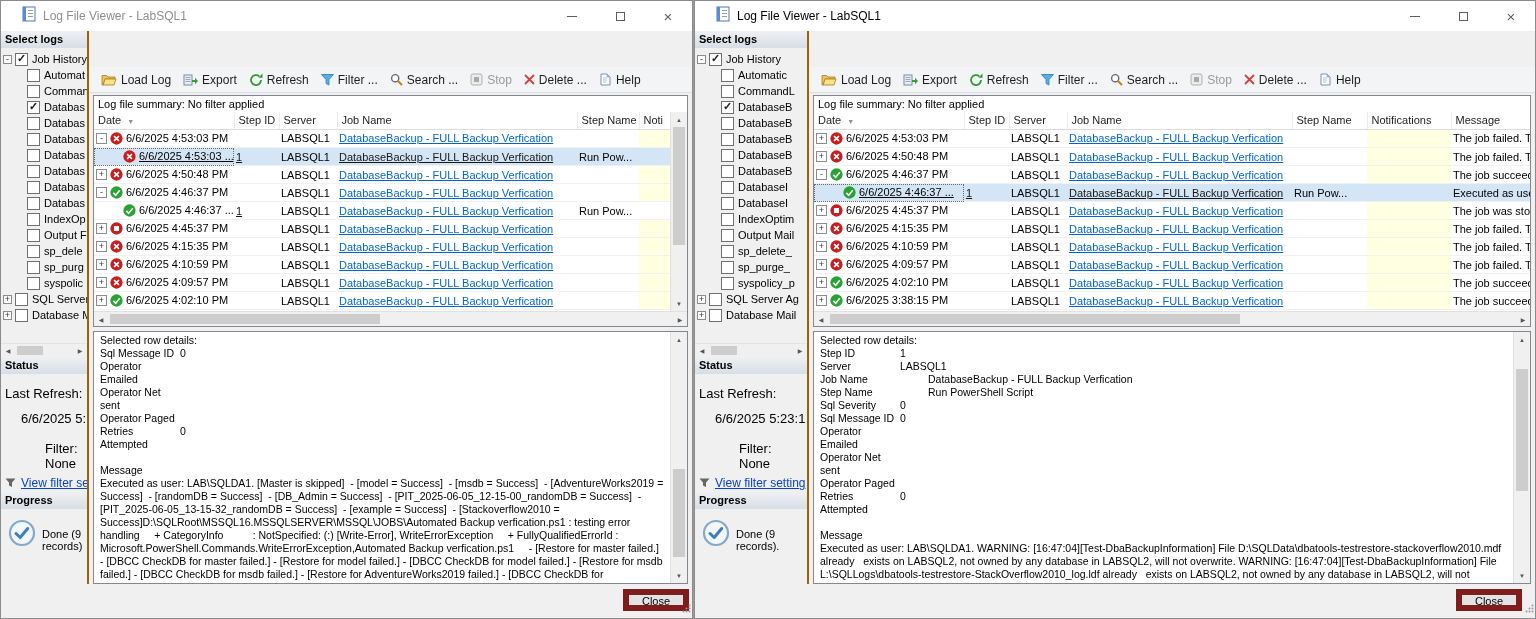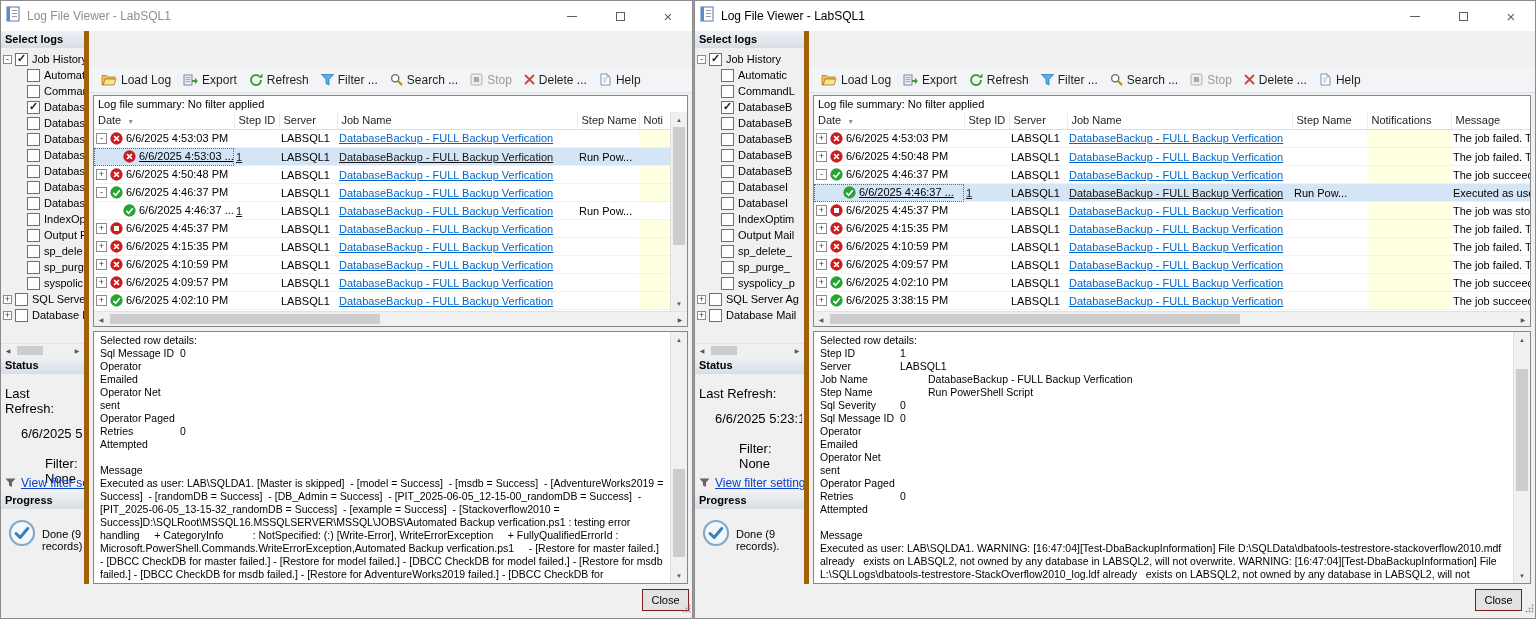--- a/index.html
+++ b/index.html
@@ -1,31 +1,31 @@
 <!DOCTYPE html>
 <html><head>
 <meta charset="utf-8">
 <style>
 *{margin:0;padding:0;box-sizing:border-box;font-family:"Liberation Sans",sans-serif;}
 html,body{width:1536px;height:619px;overflow:hidden;background:#9b9b9b;}
 body{position:relative;}
 .window{position:absolute;top:0;height:619px;background:#f0f0f0;border:1px solid #8b8b8b;display:flex;flex-direction:column;}
 .win0{left:0;width:693px;}
 .win1{left:694px;width:842px;}
-.titlebar{height:30px;flex:0 0 30px;background:#ffffff;display:flex;align-items:center;padding-left:4px;gap:6px;}
+.titlebar{height:30px;flex:0 0 30px;background:#ffffff;display:flex;align-items:center;padding-left:20px;gap:6px;}
 .title{font-size:12px;}
 .win0 .title{color:#8f8f8f;}
 .win1 .title{color:#000;}
 .win-controls{margin-left:auto;display:flex;height:100%;}
 .win-btn{width:48px;height:100%;display:flex;align-items:center;justify-content:center;color:#5e5e5e;}
 .glyph-min{display:block;width:10px;height:1px;background:#5e5e5e;}
 .glyph-max{display:block;width:9px;height:9px;border:1px solid #5e5e5e;}
 .glyph-close{font-size:15px;line-height:1;color:#5e5e5e;}
 .bodyrow{flex:1;display:flex;min-height:0;}
-.sidebar{background:#f0f0f0;border-right:5px solid #a16207;display:flex;flex-direction:column;overflow:hidden;}
+.sidebar{background:#f0f0f0;border-right:2px solid #a16207;display:flex;flex-direction:column;overflow:hidden;}
 .win0 .sidebar{flex:0 0 88px;}
 .win1 .sidebar{flex:0 0 114px;}
 .side-header{height:17px;flex:0 0 17px;background:linear-gradient(#eef1f4,#d7dee5);font-weight:bold;font-size:11px;padding:2px 4px;color:#000;white-space:nowrap;overflow:hidden;}
 .tree{height:295px;flex:0 0 295px;overflow:hidden;padding-top:3px;font-size:11px;}
 .tree-row{display:flex;align-items:center;height:16px;white-space:nowrap;overflow:hidden;}
 .tree-row.lvl0{padding-left:2px;}
 .tree-row.lvl1{padding-left:26px;}
 .texp{width:9px;height:9px;flex:0 0 9px;border:1px solid #8c8c8c;background:#fff;font-size:9px;line-height:7px;text-align:center;color:#333;margin-right:3px;}
 .checkbox{width:13px;height:13px;flex:0 0 13px;border:1px solid #707070;background:#fff;margin-right:4px;position:relative;}
 .checkbox.checked::after{content:"\2713";position:absolute;left:1px;top:-2px;font-size:11px;font-weight:bold;color:#222;}
@@ -75,21 +75,21 @@
 .vtrack{flex:1;width:100%;position:relative;}
 .vthumb{position:absolute;left:2px;right:2px;background:#cdcdcd;}
 .details-panel{flex:1;margin-top:4px;border:1px solid #828790;background:#fff;display:flex;min-height:0;}
 .details-content{flex:1;padding:2px 6px;font-size:10.5px;line-height:13px;color:#000;overflow:hidden;min-width:0;}
 .dt-field{display:flex;}
 .dt-label{width:80px;flex:0 0 80px;}
 .dt-value.deep{padding-left:28px;}
 .dt-blank{height:13px;}
 .dt-msg{white-space:pre-wrap;overflow-wrap:break-word;}
 .bottombar{height:34px;flex:0 0 34px;background:#f0f0f0;position:relative;}
-.close-btn{position:absolute;top:5px;width:47px;height:22px;font-size:11px;background:#e3e3e3;border:1px solid #7f1d1d;color:#000;cursor:pointer;}
+.close-btn{position:absolute;top:5px;width:66px;height:22px;font-size:11px;background:#e3e3e3;border:6px solid #7f1d1d;color:#000;cursor:pointer;}
 .win0 .close-btn{right:3px;}
 .win1 .close-btn{right:13px;}
 .grip{position:absolute;right:1px;bottom:1px;}
 </style>
 </head>
 <body>
 
 <div class="window win0" id="win0">
   <div class="titlebar">
     <span class="app-icon"><svg width="16" height="16">

